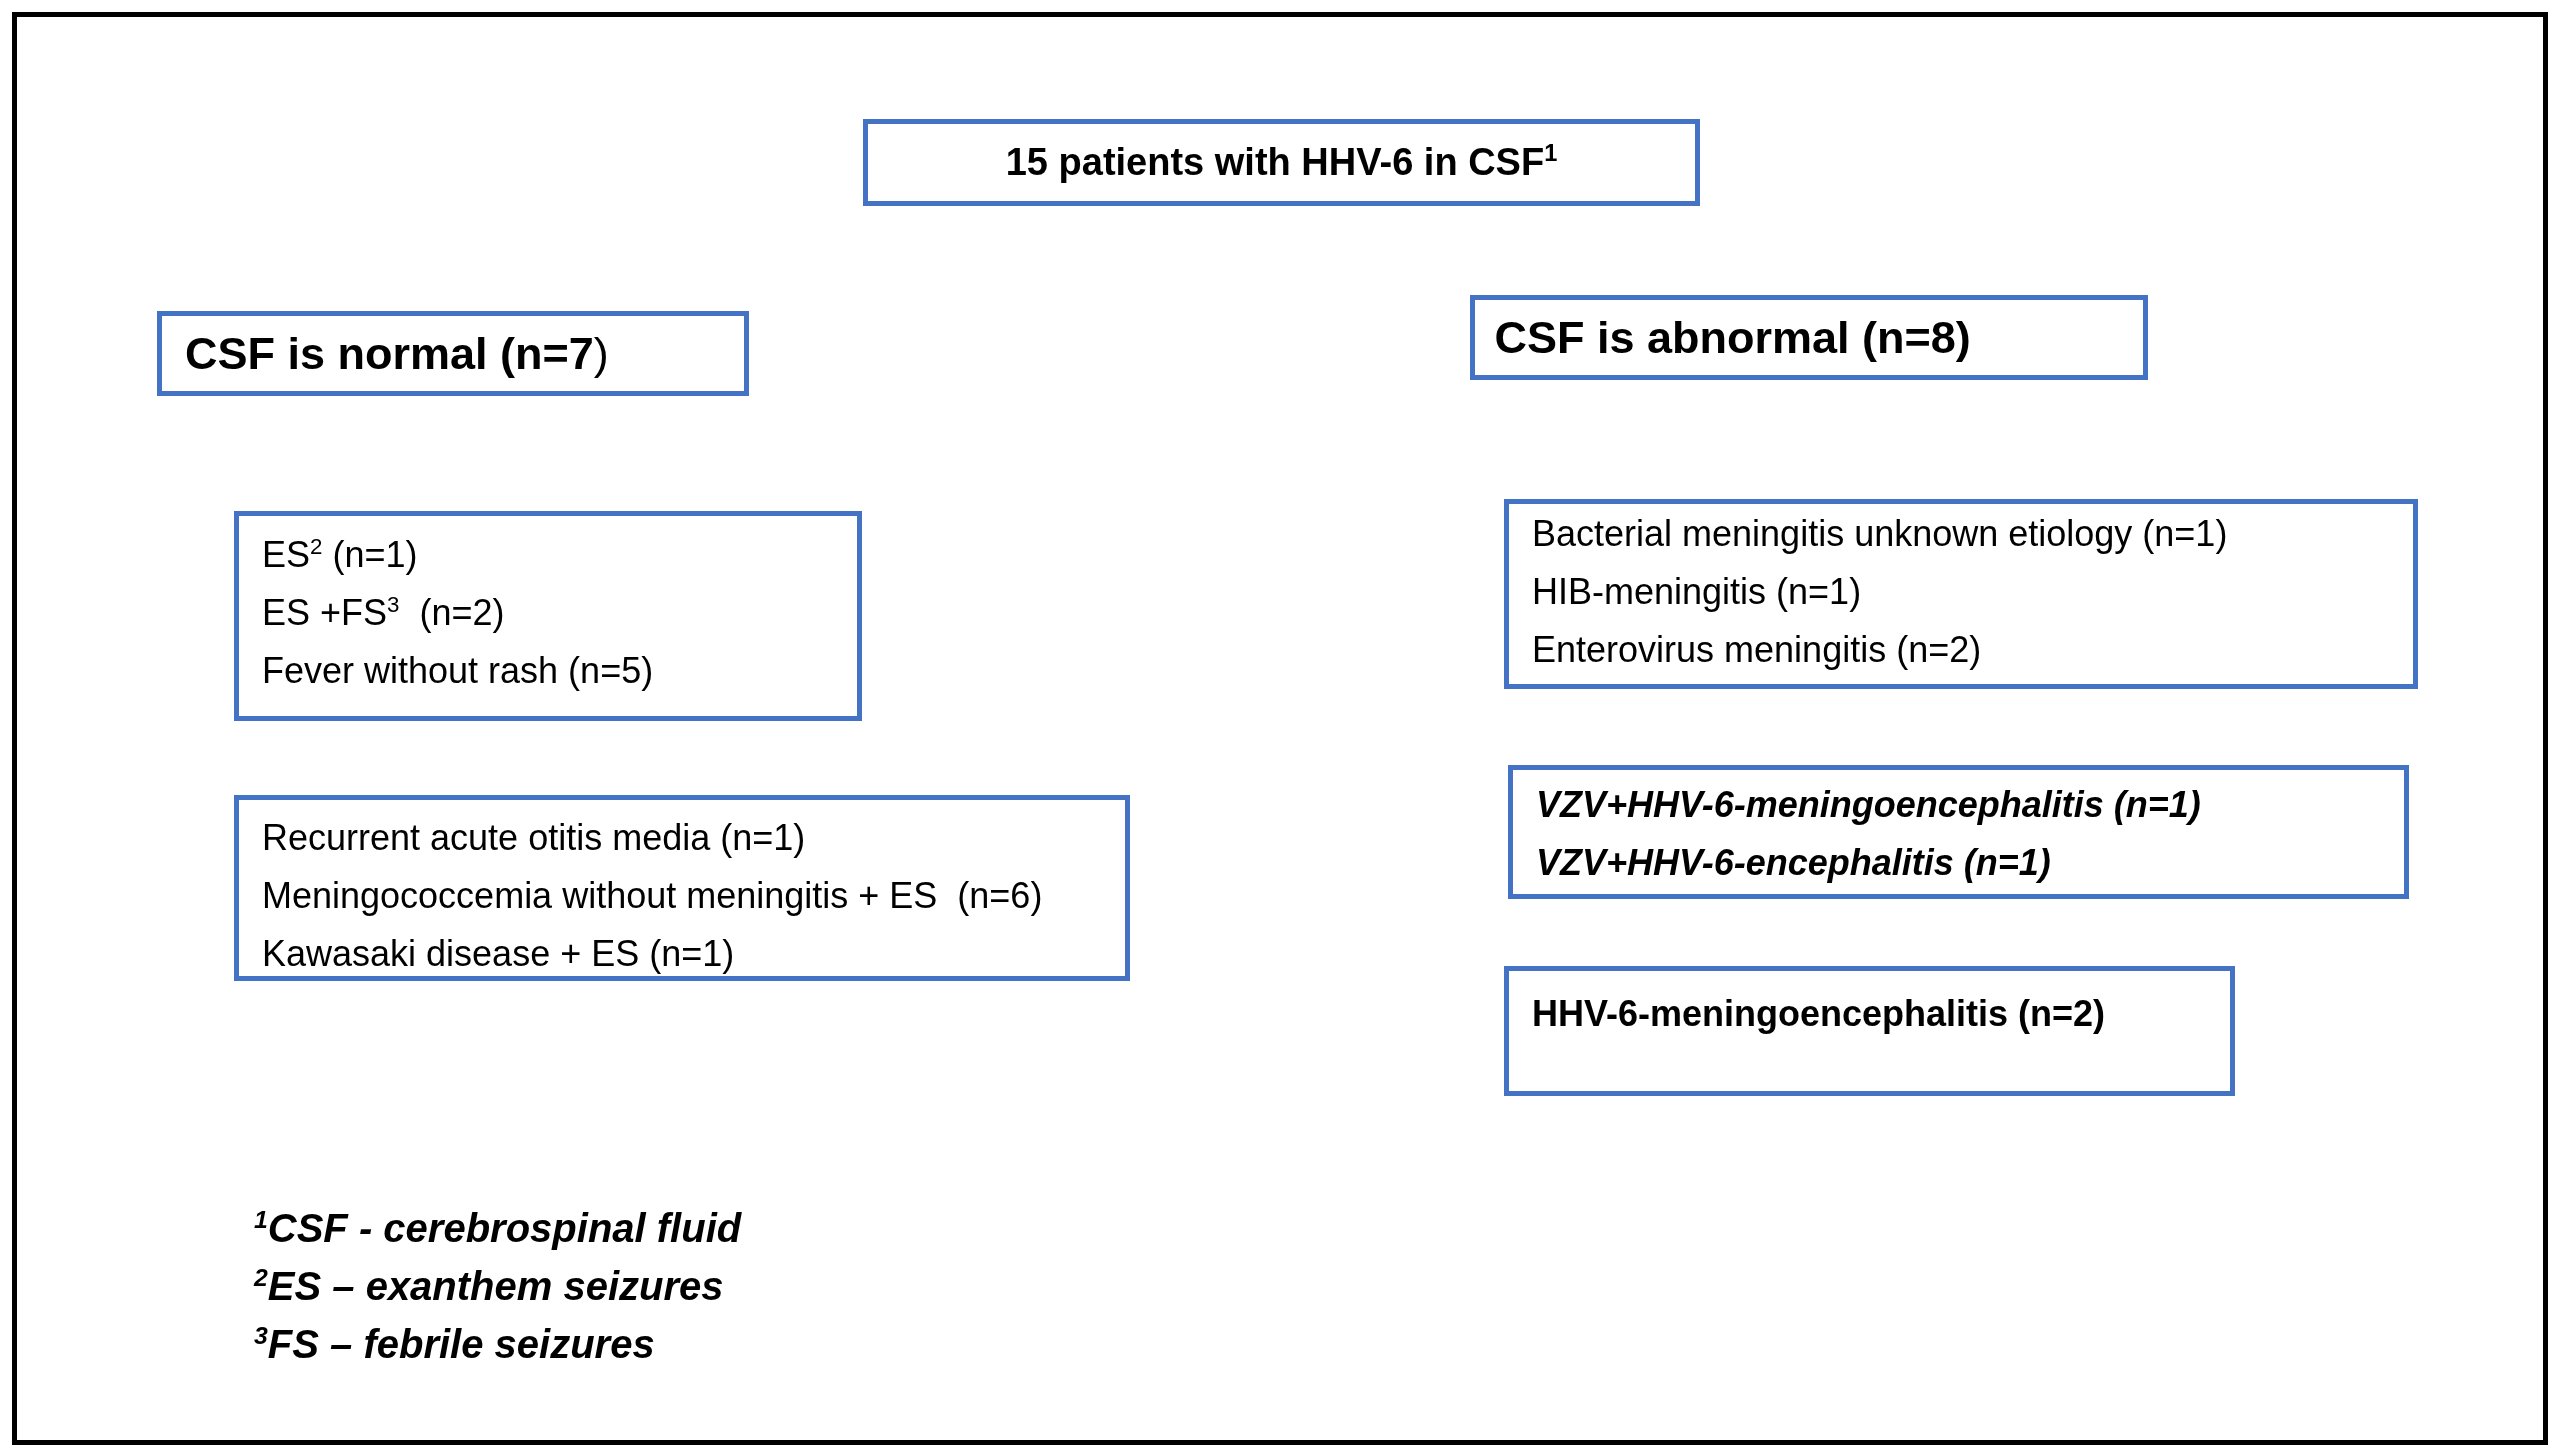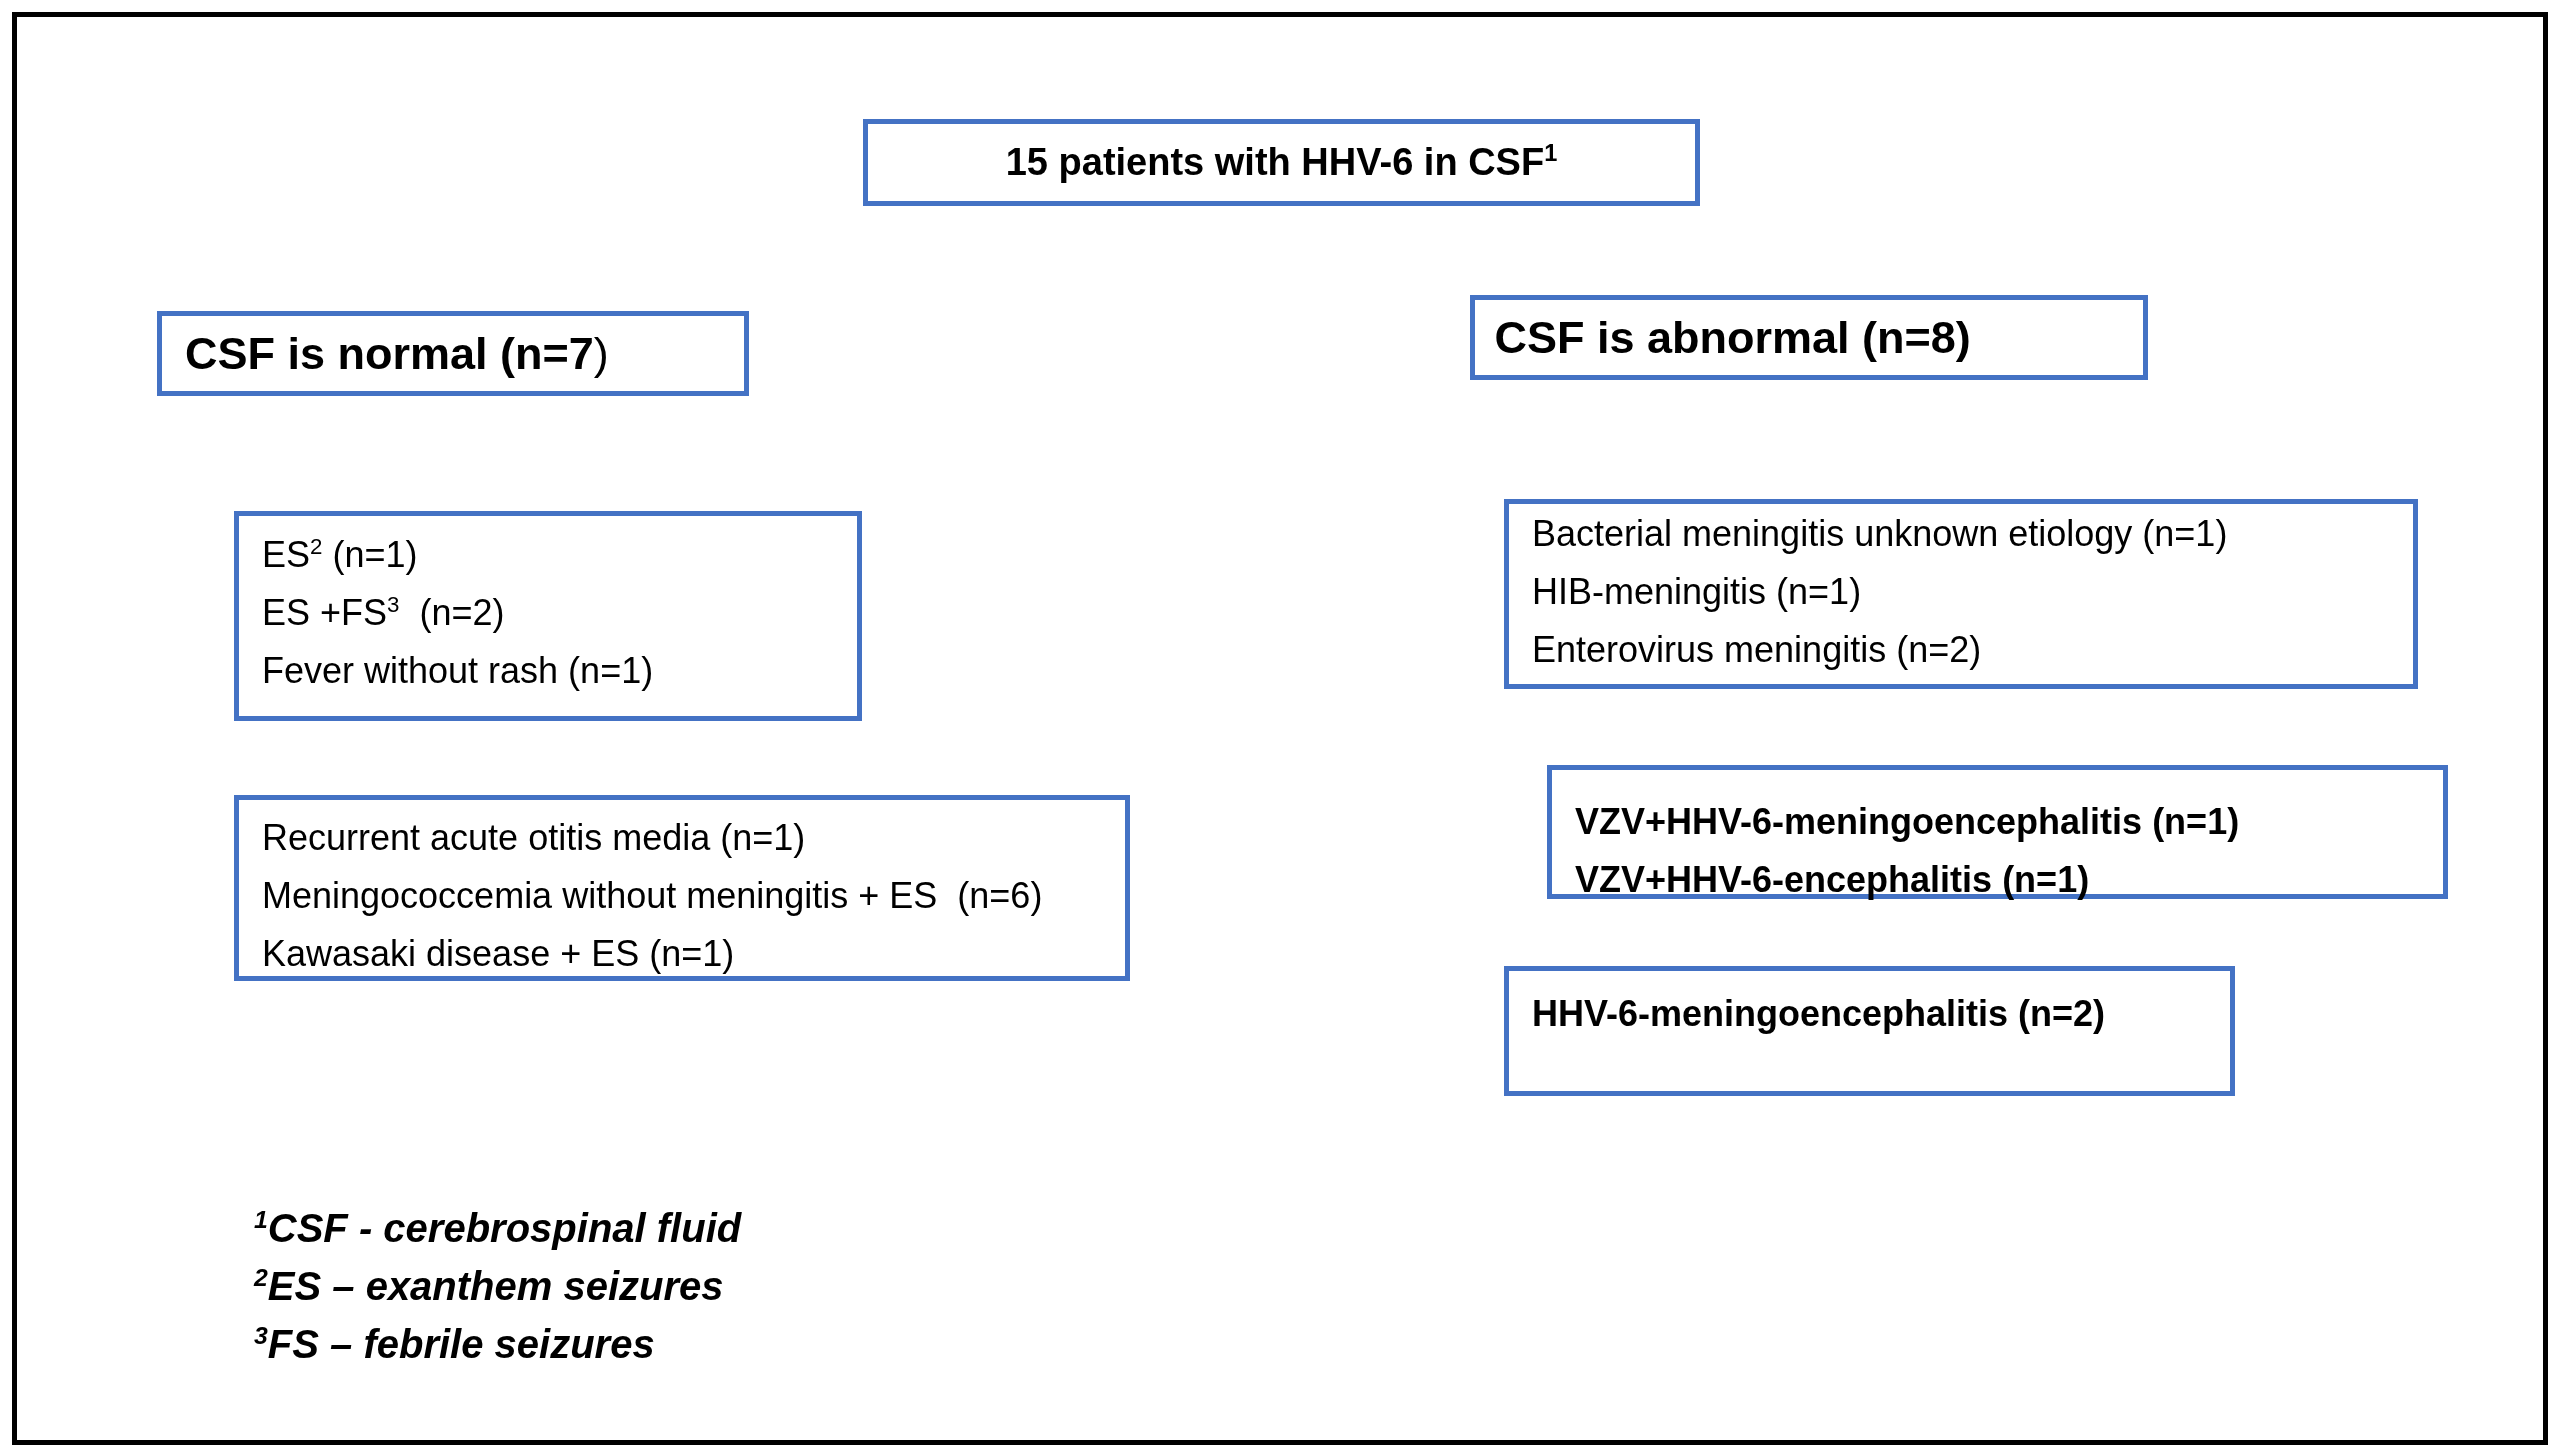--- a/index.html
+++ b/index.html
@@ -83,26 +83,27 @@
     padding-top: 9px;
   }
   .right-box1 {
     left: 1504px;
     top: 499px;
     width: 914px;
     height: 190px;
     padding-top: 1px;
   }
   .right-box2 {
-    left: 1547px;
+    left: 1508px;
     top: 765px;
     width: 901px;
     height: 134px;
     font-weight: 700;
-    padding-top: 23px;
+    padding-top: 6px;
+    font-style: italic;
   }
   .right-box3 {
     left: 1504px;
     top: 966px;
     width: 731px;
     height: 130px;
     font-weight: 700;
     padding-top: 14.2px;
   }
   .line {
@@ -138,21 +139,21 @@
   <span class="line"><span>CSF is normal (n=7</span><span class="reg">)</span></span>
 </div>
 
 <div class="bluebox header-box right-header">
   <span class="line">CSF is abnormal (n=8)</span>
 </div>
 
 <div class="bluebox content-box left-box1">
   <div class="line"><span>ES</span><sup>2</sup><span> (n=1)</span></div>
   <div class="line"><span>ES +FS</span><sup>3</sup><span>  (n=2)</span></div>
-  <div class="line"><span>Fever without rash (n=1)</span><sup></sup><span></span></div>
+  <div class="line"><span>Fever without rash (n=5)</span><sup></sup><span></span></div>
 </div>
 
 <div class="bluebox content-box left-box2">
   <div class="line">Recurrent acute otitis media (n=1)</div>
   <div class="line">Meningococcemia without meningitis + ES  (n=6)</div>
   <div class="line">Kawasaki disease + ES (n=1)</div>
 </div>
 
 <div class="bluebox content-box right-box1">
   <div class="line">Bacterial meningitis unknown etiology (n=1)</div>

